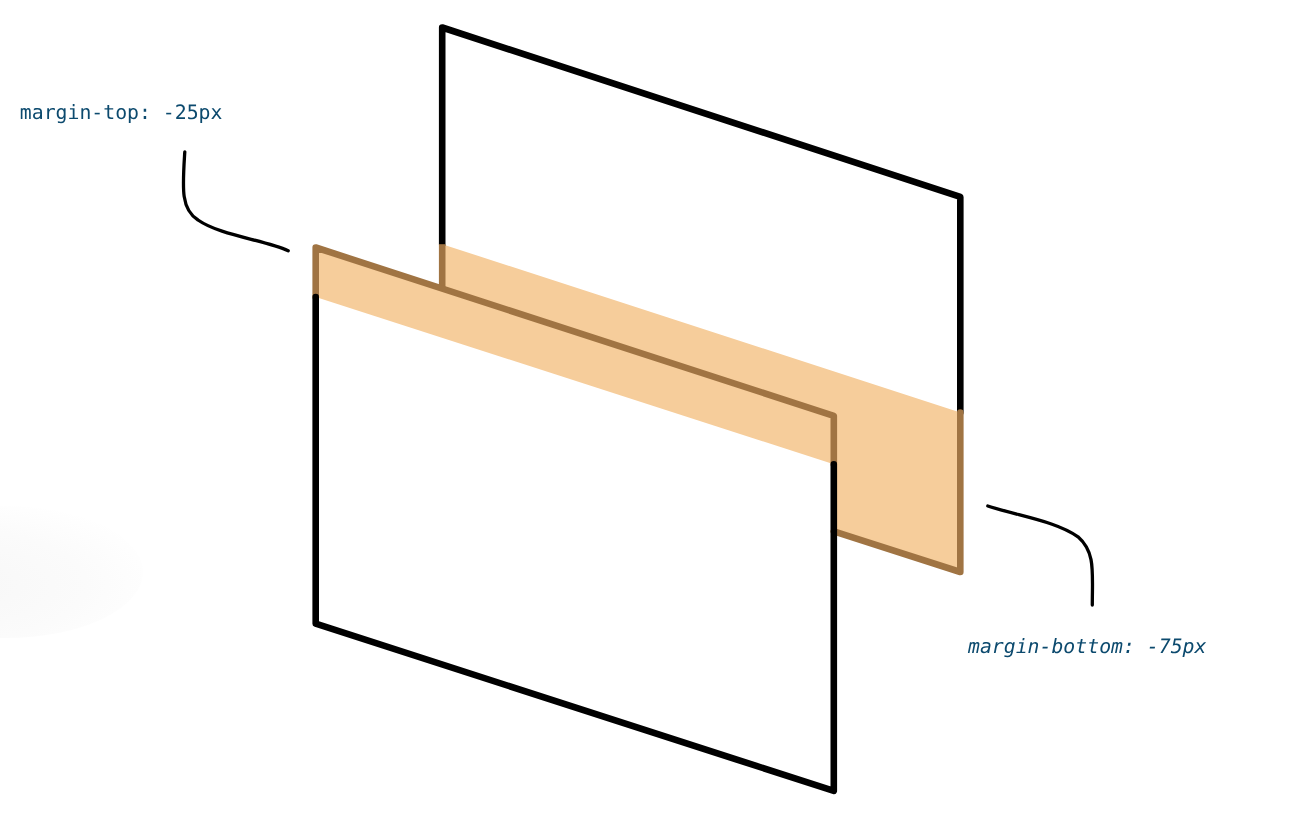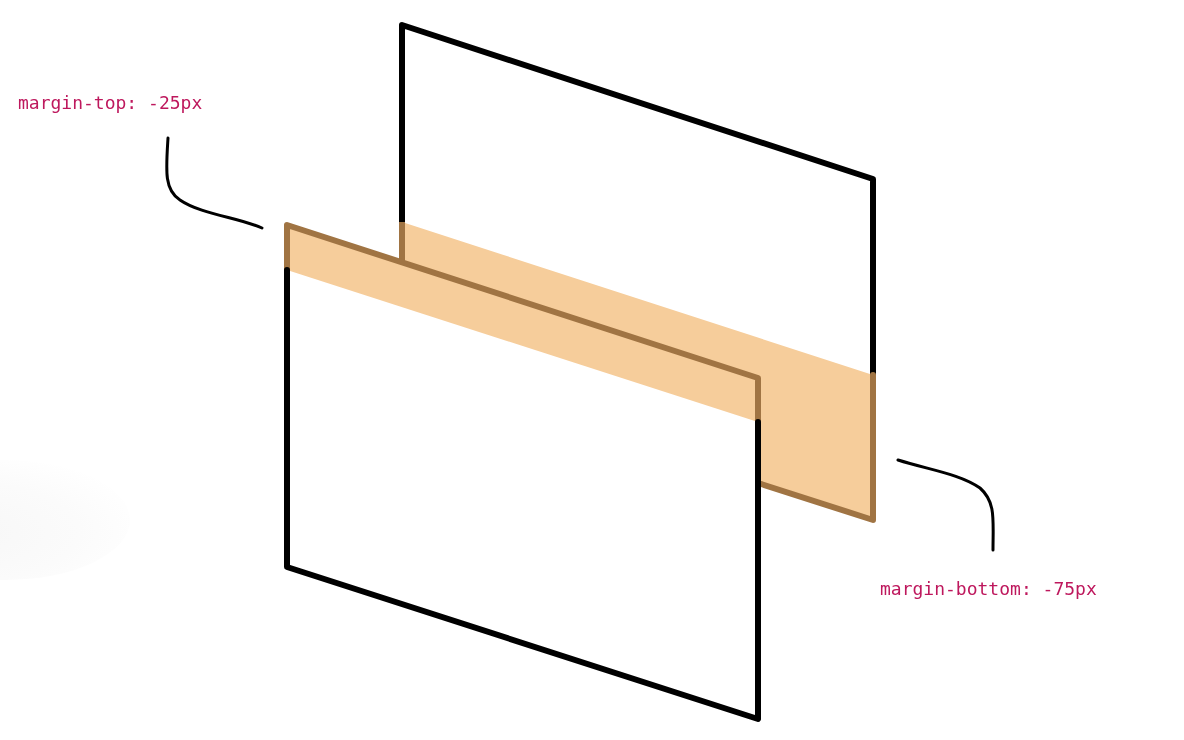--- a/index.html
+++ b/index.html
@@ -2,26 +2,26 @@
 <html><head>
   <meta charset="utf-8">
   <style>
     html, body { margin: 0; padding: 0; background: #ffffff; }
     body { width: 1184px; height: 740px; position: relative; overflow: hidden; }
     .canvas { position: absolute; left: 0; top: 0; width: 1184px; height: 740px; }
     .label {
       position: absolute;
       font-family: "DejaVu Sans Mono", "Liberation Mono", monospace;
       font-size: 18px;
-      color: #be185d;
+      color: #0c4a6e;
       white-space: nowrap;
       letter-spacing: 0px;
     }
     #label-top { left: 18px; top: 92px; }
-    #label-bottom { left: 880px; top: 578px; }
+    #label-bottom { left: 880px; top: 578px; font-style: italic; }
     .glow {
       position: absolute; left: -120px; top: 460px; width: 250px; height: 120px;
       border-radius: 50%;
       background: radial-gradient(ellipse at 30% 60%, #f7f7f7 0%, #fbfbfb 50%, rgba(255,255,255,0) 80%);
     }
   </style>
 </head>
 <body>
 
 <div class="canvas">

